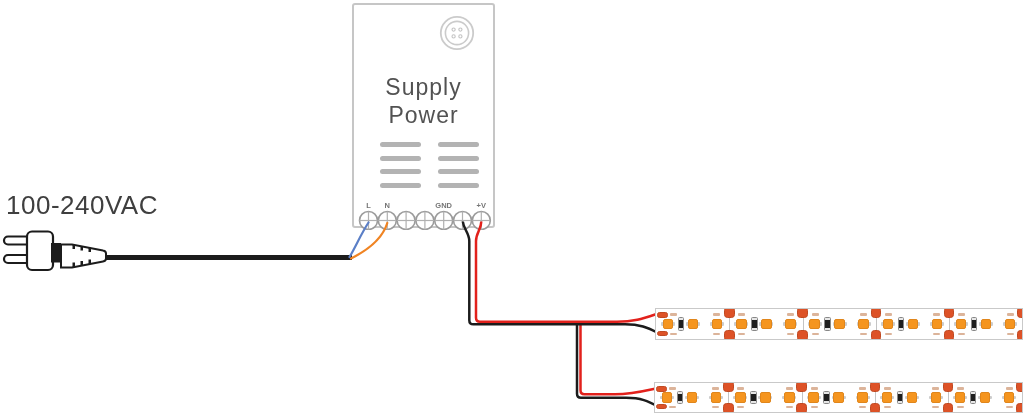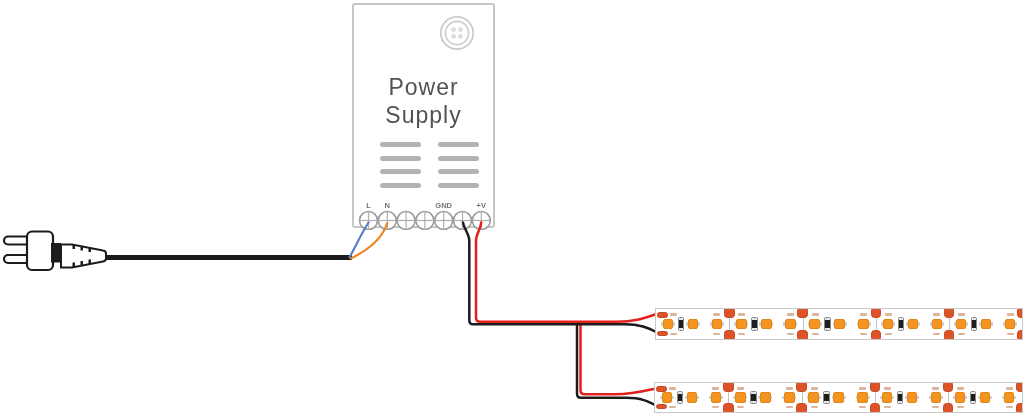--- a/index.html
+++ b/index.html
@@ -56,33 +56,34 @@
     border:1px solid #888;
     background:linear-gradient(#e6e6e6 0 18%,#1e1e1e 18% 82%,#e6e6e6 82% 100%);
   }
   .mark{position:absolute;width:7px;height:2.5px;background:#dcb49a;border-radius:1px;}
 </style>
 </head>
 <body>
 
 <div class="canvas">
 
+  <div class="vac-label">100-240VAC</div>
 
   <div class="ps-box">
     <svg class="connector" width="44" height="44" viewBox="0 0 44 44">
       <circle cx="22" cy="23" r="16.2" fill="none" stroke="#cbcbcb" stroke-width="1.8"></circle>
       <circle cx="22" cy="23" r="11.6" fill="none" stroke="#cbcbcb" stroke-width="1.6"></circle>
       <circle cx="18.6" cy="19.6" r="1.6" fill="none" stroke="#c3c3c3" stroke-width="1.1"></circle>
       <circle cx="25.4" cy="19.6" r="1.6" fill="none" stroke="#c3c3c3" stroke-width="1.1"></circle>
       <circle cx="18.6" cy="26.4" r="1.6" fill="none" stroke="#c3c3c3" stroke-width="1.1"></circle>
       <circle cx="25.4" cy="26.4" r="1.6" fill="none" stroke="#c3c3c3" stroke-width="1.1"></circle>
     </svg>
     <div class="ps-title">
+      <div>Supply</div>
       <div>Power</div>
-      <div>Supply</div>
     </div>
     <div id="vents">
         <div class="vent" style="left: 25.5px; top: 137px;"></div>
         <div class="vent" style="left: 84px; top: 137px;"></div>
         <div class="vent" style="left: 25.5px; top: 150.5px;"></div>
         <div class="vent" style="left: 84px; top: 150.5px;"></div>
         <div class="vent" style="left: 25.5px; top: 164px;"></div>
         <div class="vent" style="left: 84px; top: 164px;"></div>
         <div class="vent" style="left: 25.5px; top: 177.5px;"></div>
         <div class="vent" style="left: 84px; top: 177.5px;"></div>

